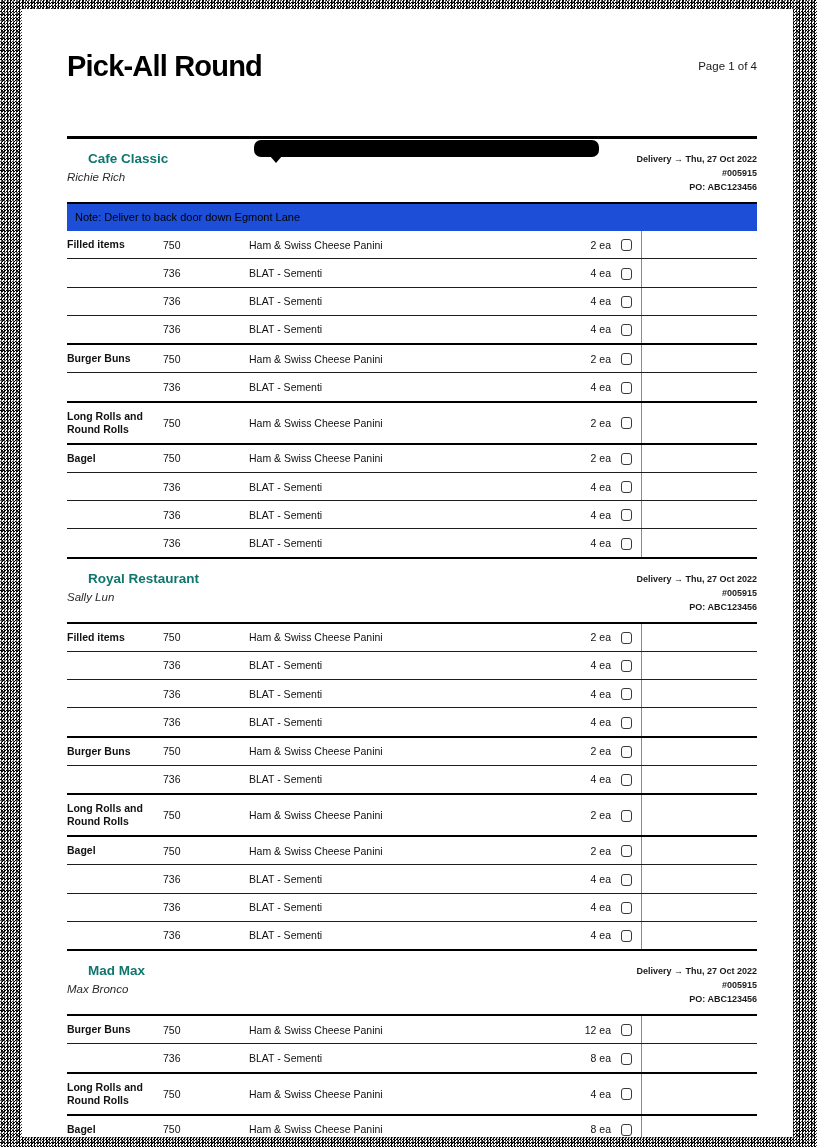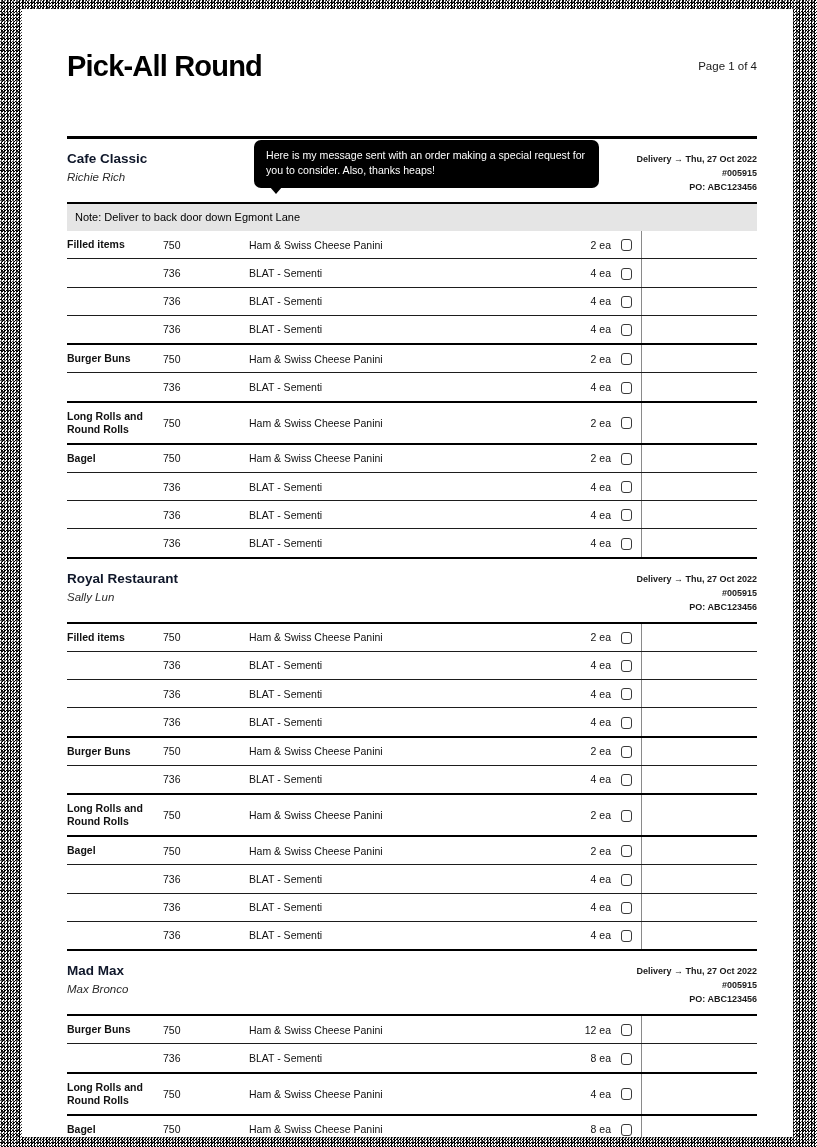--- a/index.html
+++ b/index.html
@@ -80,22 +80,23 @@
   
   .customer {
     position: relative;
     padding-top: 12px;
     padding-bottom: 9px;
     min-height: 42px;
   }
   .cust-name {
     font-size: 13.5px;
     font-weight: bold;
-    color: #0f172a;
+    color: #0f766e;
     line-height: 1.25;
+    margin-left: 21px;
   }
   .cust-contact {
     font-size: 11.5px;
     color: #2a2a2a;
     line-height: 1.35;
     margin-top: 2px;
     font-style: italic;
   }
   .cust-meta {
     position: absolute;
@@ -128,21 +129,21 @@
     left: 16px;
     bottom: -6px;
     width: 0; height: 0;
     border-left: 6px solid transparent;
     border-right: 6px solid transparent;
     border-top: 7px solid #000;
   }
 
   
   .note-row {
-    background: #e5e5e5;
+    background: #1d4ed8;
     border-top: 2.5px solid #000;
     font-size: 11px;
     color: #000;
     padding: 7px 0 7px 8px;
     line-height: 1.2;
   }
 
   
   table.items {
     width: 100%;
@@ -224,21 +225,21 @@
       <div id="sections-root">
           <div>
             <div class="customer">
               <div class="cust-name">Cafe Classic</div>
               <div class="cust-contact">Richie Rich</div>
               <div class="cust-meta">
                 <div>Delivery → Thu, 27 Oct 2022</div>
                 <div>#005915</div>
                 <div>PO: ABC123456</div>
               </div>
-              <div class="msg-bubble"><span>Here is my message sent with an order making a special request for you to consider. Also, thanks heaps!</span><span class="msg-tail"></span></div>
+              <div class="msg-bubble"><span class="msg-tail"></span></div>
             </div>
             <div class="note-row">Note: Deliver to back door down Egmont Lane</div>
             <table class="items">
               <tbody>
                 <tr class="">
                   <td class="c-group">Filled items</td>
                   <td class="c-code">750</td>
                   <td class="c-desc">Ham &amp; Swiss Cheese Panini</td>
                   <td class="c-qty">2 ea</td>
                   <td class="c-check"><span class="chk"></span></td>

